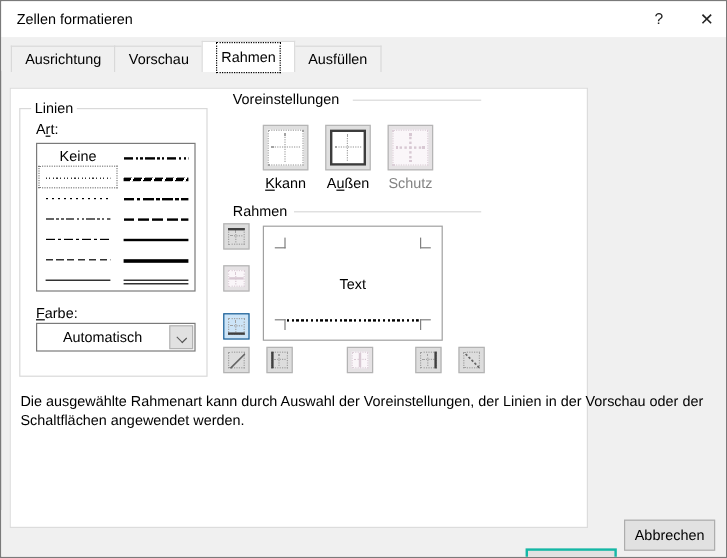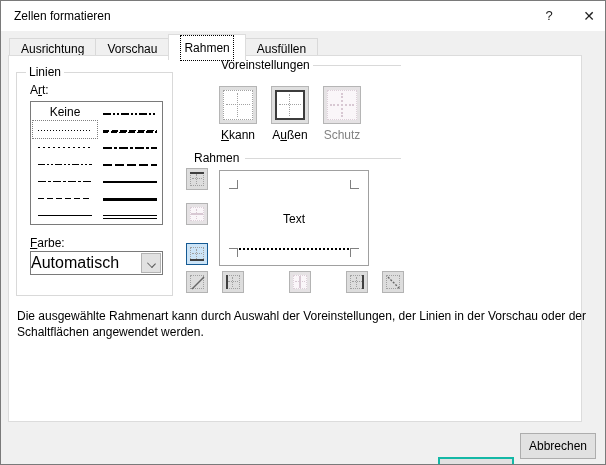--- a/index.html
+++ b/index.html
@@ -20,21 +20,21 @@
   
   .tabstrip { position:absolute; left:0; top:30px; right:0; height:28px; background:#f0f0f0; }
   .tabs { position:absolute; left:8px; bottom:-1px; display:flex; align-items:flex-end; }
   .tab { height:22px; line-height:20px; padding:0 11px; background:#f0f0f0;
          border:1px solid #d9d9d9; border-bottom:none; margin-right:-1px; position:relative; }
   .tab.selected { height:26px; line-height:22px; background:#fff; border:1px solid #dcdcdc;
                   border-bottom:none; z-index:3; }
   .tab.selected .focusbox { display:inline-block; border:1px dotted #000; padding:1px 3px; }
 
   
-  .content { position:absolute; left:7px; top:54px; width:574px; height:367px;
+  .content { position:absolute; left:7px; top:72px; width:482px; height:367px;
              background:#fff; border:1px solid #dcdcdc; z-index:2; }
 
   .grouplabel { position:absolute; font-size:12px; background:#fff; padding:0 3px; z-index:2; }
   .groupline { position:absolute; border-top:1px solid #d9d9d9; }
 
   
   .g-linien { position:absolute; left:7px; top:16px; width:157px; height:224px;
               border:1px solid #d9d9d9; }
   .g-linien .grouplabel { left:9px; top:-8px; }
   .lbl { position:absolute; font-size:12px; }
@@ -59,30 +59,30 @@
   .ls-mdashdd   { height:2px; background:repeating-linear-gradient(90deg,#000 0 8px,transparent 8px 10px,#000 10px 12px,transparent 12px 14px,#000 14px 16px,transparent 16px 18px); }
   .ls-slant     { height:3px; background:repeating-linear-gradient(115deg,#000 0 6px,#fff 6px 8px); }
   .ls-mdashdot  { height:2px; background:repeating-linear-gradient(90deg,#000 0 9px,transparent 9px 11px,#000 11px 14px,transparent 14px 16px); }
   .ls-mdash     { height:2px; background:repeating-linear-gradient(90deg,#000 0 9px,transparent 9px 12px); }
   .ls-solid2    { height:2px; background:#000; }
   .ls-solid3    { height:3px; background:#000; }
   .ls-double    { height:4px; border-top:1px solid #000; border-bottom:1px solid #000; }
 
   .combo { position:absolute; left:13px; top:178px; width:133px; height:24px;
            border:1px solid #7a7a7a; background:#fff; }
-  .combo-value { position:absolute; left:0; right:22px; top:0; bottom:0; 
-                 line-height:22px; font-size:16px; }
+  .combo-value { position:absolute; left:0; right:22px; top:0; bottom:0; text-align:center;
+                 line-height:22px; font-size:12px; }
   .combo-btn { position:absolute; right:1px; top:1px; bottom:1px; width:20px;
                background:#e1e1e1; border:1px solid #b3b3b3; }
   .chev { position:absolute; left:6px; top:6px; width:7px; height:7px;
           border-right:1px solid #555; border-bottom:1px solid #555;
           transform:rotate(45deg) scaleY(0.8); }
 
   
-  .vor-label { left:182px; top:2px;margin-left:27px; }
+  .vor-label { left:182px; top:2px; }
   .rah-label { left:182px; top:95px; }
 
   
   .preset { position:absolute; width:38px; height:38px; background:#dfdfdf;
             border:1px solid #b5b5b5; }
   .picon { position:absolute; left:3px; top:3px; width:30px; height:30px; background:#fff;
            border:1px dotted #a3a3a3; }
   .picon .ph { position:absolute; left:2px; right:2px; top:13px; border-top:1px dotted #a3a3a3; }
   .picon .pv { position:absolute; top:2px; bottom:2px; left:13px; border-left:1px dotted #a3a3a3; }
   .picon.outline { border:2px solid #3c3c3c; }

